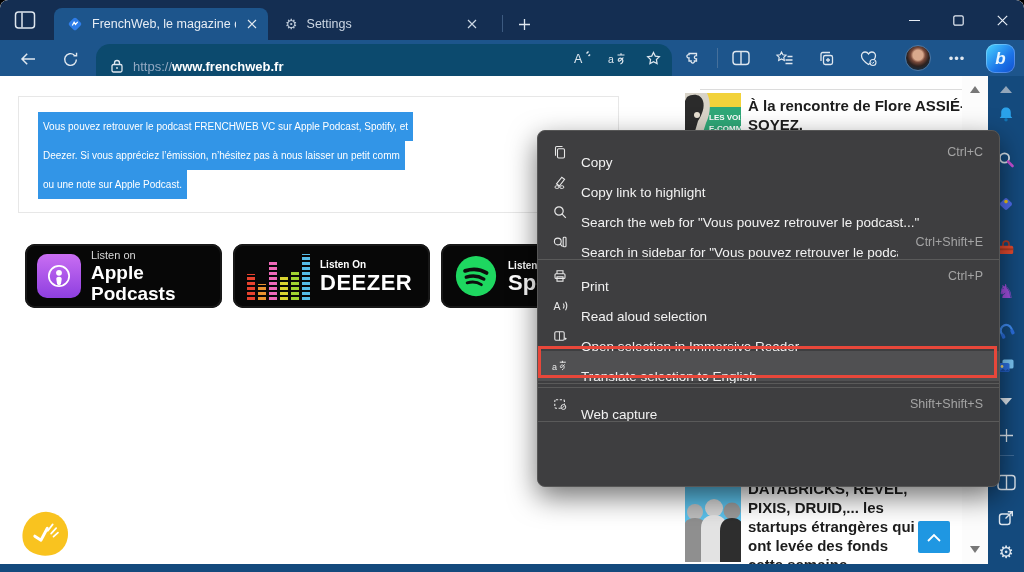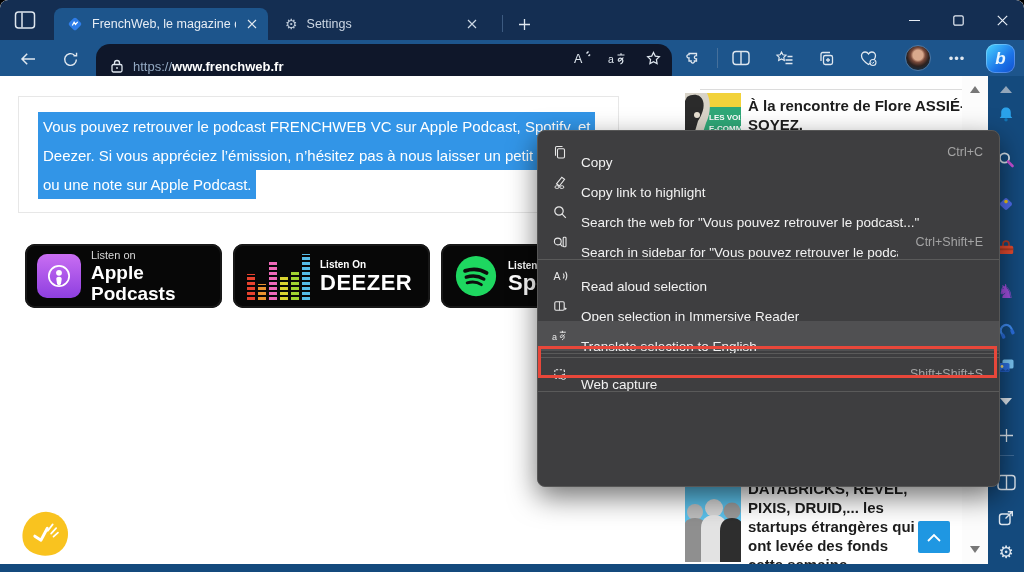--- a/index.html
+++ b/index.html
@@ -18,37 +18,37 @@
   .tab .t-title{flex:1;white-space:nowrap;overflow:hidden;}
   .tab .t-close{flex:0 0 auto;width:18px;height:18px;margin:0 7px;display:flex;align-items:center;justify-content:center;border-radius:4px;}
   .tab-divider{left:502px;top:15px;width:1px;height:17px;background:#3c5a80;}
   .newtab{left:512px;top:12px;width:24px;height:24px;display:flex;align-items:center;justify-content:center;border-radius:4px;}
   .winctl{top:5px;width:42px;height:30px;display:flex;align-items:center;justify-content:center;color:#e7edf5;}
   .gear-glyph{font-family:"DejaVu Sans",sans-serif;color:#b9c6d6;font-size:14px;line-height:1;}
 
   
   .toolbar{left:0;top:40px;width:1024px;height:36px;background:#1d558c;}
   .ti{display:flex;align-items:center;justify-content:center;border-radius:5px;}
-  .addr{left:96px;top:44px;width:576px;height:44px;background:#0f172a;border-radius:14px;display:flex;align-items:center;color:#fff;}
+  .addr{left:96px;top:44px;width:576px;height:44px;background:#0c4a6e;border-radius:14px;display:flex;align-items:center;color:#fff;}
   .addr .lock{margin:0 10px 0 15px;display:flex;}
   .addr .proto{color:#93a9c2;font-size:13px;}
   .addr .host{color:#ffffff;font-size:13px;font-weight:bold;}
   .addr-icons{position:absolute;right:10px;top:0;height:28px;display:flex;align-items:center;gap:16px;}
   .tool-divider{left:717px;top:48px;width:1px;height:20px;background:#46709b;}
   .avatar{left:905px;top:45px;width:26px;height:26px;border-radius:50%;
     background:radial-gradient(circle at 50% 38%,#d9a98d 0 26%,#7a4a3a 38%,#2c211f 58%,#1b2a38 75%);border:1px solid #4d77a3;}
   .dots{left:944px;top:46px;width:26px;height:24px;color:#dfe7ef;font-size:13px;letter-spacing:1px;display:flex;align-items:center;justify-content:center;}
   .bing{left:986px;top:44px;width:29px;height:29px;border-radius:9px;
     background:linear-gradient(135deg,#49d6ff 0%,#1c74e8 60%,#0f4fd0 100%);display:flex;align-items:center;justify-content:center;
     color:#eaf7ff;font-weight:bold;font-style:italic;font-size:17px;box-shadow:inset 0 0 0 1px rgba(255,255,255,.25);}
 
   
   .content{left:0;top:76px;width:988px;height:488px;background:#fff;}
   .para-box{left:18px;top:96px;width:601px;height:117px;border:1px solid #e7e7e7;background:#fff;overflow:hidden;}
-  .sel-lines{position:absolute;left:19px;top:15px;font-size:15px;line-height:27px;white-space:nowrap;}
+  .sel-lines{position:absolute;left:19px;top:15px;font-size:10px;line-height:27px;white-space:nowrap;}
   .sel-lines span{display:table;background:#3295e7;color:#fff;padding:1px 5px;}
 
   .badge{top:244px;height:64px;background:#070707;border-radius:10px;display:flex;align-items:center;color:#fff;
     box-shadow:inset 0 0 0 2px #181818;}
   .badge.apple{left:25px;width:197px;}
   .badge.deezer{left:233px;width:197px;}
   .badge.spotify{left:441px;width:197px;}
   .ap-icon{width:44px;height:44px;border-radius:10px;margin:0 10px 0 12px;
     background:linear-gradient(180deg,#c96ef2 0%,#8e3fe0 100%);display:flex;align-items:center;justify-content:center;}
   .ap-small{font-size:11px;color:#d9d9d9;line-height:13px;}
@@ -449,20 +449,31 @@
             <rect x="11.2" y="3.2" width="2.8" height="9.6" rx="0.9" fill="none" stroke="#e8e8e8" stroke-width="1.1"></rect>
           </svg>
         </span>
       <span class="mi-label">Search in sidebar for "Vous pouvez retrouver le podcast..."</span>
       <span class="mi-shortcut">Ctrl+Shift+E</span>
     </div>
     <div class="ctx-sep"></div>
     <div class="mi">
       <span class="mi-icon">
           <svg width="16" height="16" viewBox="0 0 16 16">
+            <path d="M5 5.8V2.8h6v3" fill="none" stroke="#e8e8e8" stroke-width="1.1"></path>
+            <rect x="3" y="5.8" width="10" height="4.6" rx="1" fill="none" stroke="#e8e8e8" stroke-width="1.1"></rect>
+            <rect x="5" y="8.8" width="6" height="4.4" fill="none" stroke="#e8e8e8" stroke-width="1.1"></rect>
+          </svg>
+        </span>
+      <span class="mi-label">Print</span>
+      <span class="mi-shortcut">Ctrl+P</span>
+    </div>
+    <div class="mi">
+      <span class="mi-icon">
+          <svg width="16" height="16" viewBox="0 0 16 16">
             <text x="1.5" y="12" font-size="10.5" fill="#e8e8e8" font-family="Liberation Sans,sans-serif">A</text>
             <path d="M11.2 5.5q1.7 2.5 0 5M13.5 3.8q2.6 4.2 0 8.4" fill="none" stroke="#e8e8e8" stroke-width="1.1"></path>
           </svg>
         </span>
       <span class="mi-label">Read aloud selection</span>
       <span class="mi-shortcut"></span>
     </div>
     <div class="mi">
       <span class="mi-icon">
           <svg width="16" height="16" viewBox="0 0 16 16">

